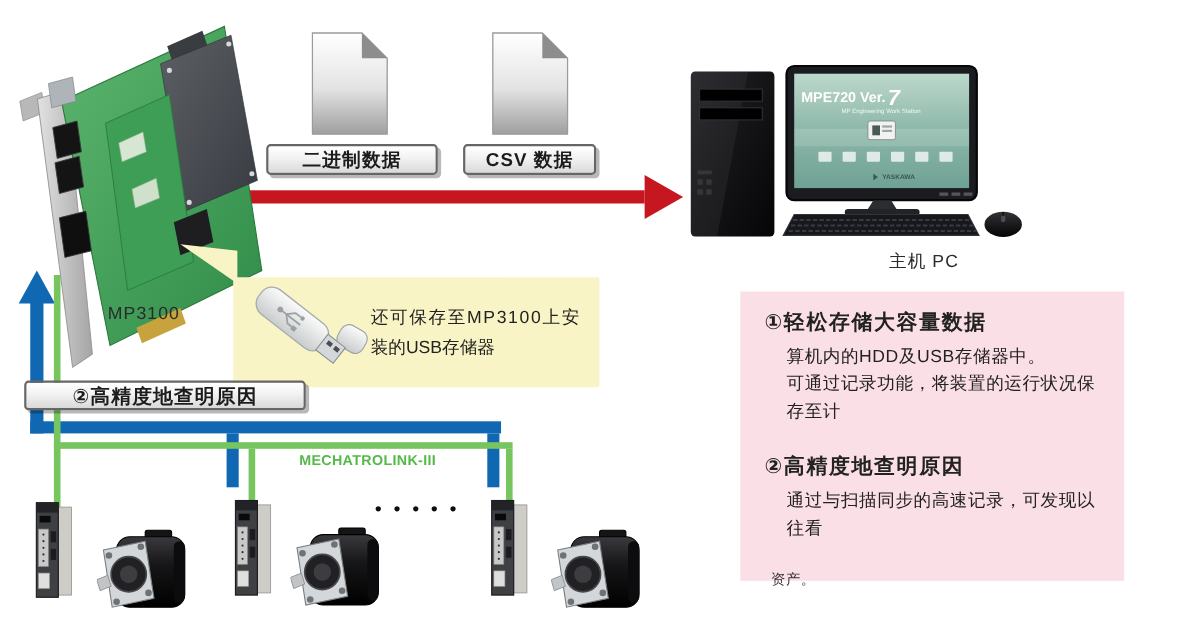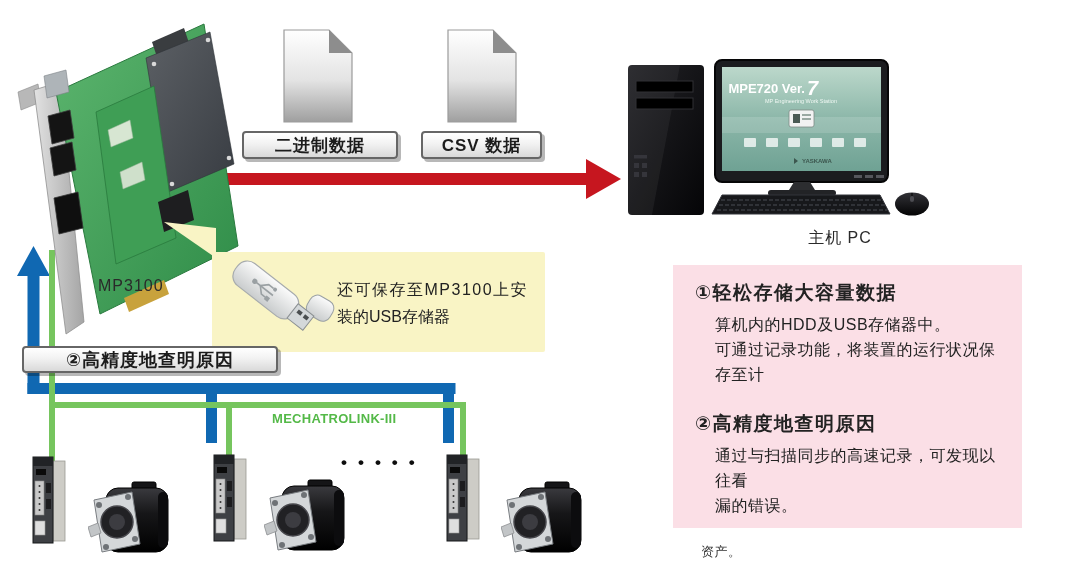--- a/index.html
+++ b/index.html
@@ -357,20 +357,19 @@
 
   <div class="panel" style="z-index:1">
     <p class="head">①轻松存储大容量数据</p>
     <div class="body">
       <div>算机内的HDD及USB存储器中。</div>
       <div>可通过记录功能，将装置的运行状况保存至计</div>
     </div>
     <p class="head head2">②高精度地查明原因</p>
     <div class="body">
       <div>通过与扫描同步的高速记录，可发现以往看</div>
-      <div>漏的错误。</div>
     </div>
     <div class="note">
       <div>资产。</div>
     </div>
   </div>
 
 </div>
 
 </body></html>

